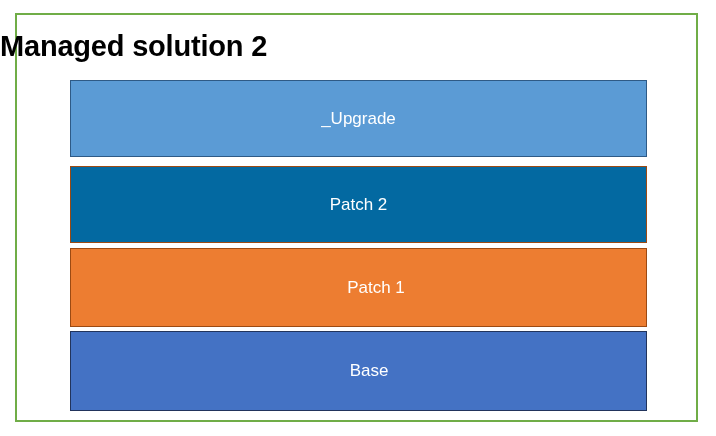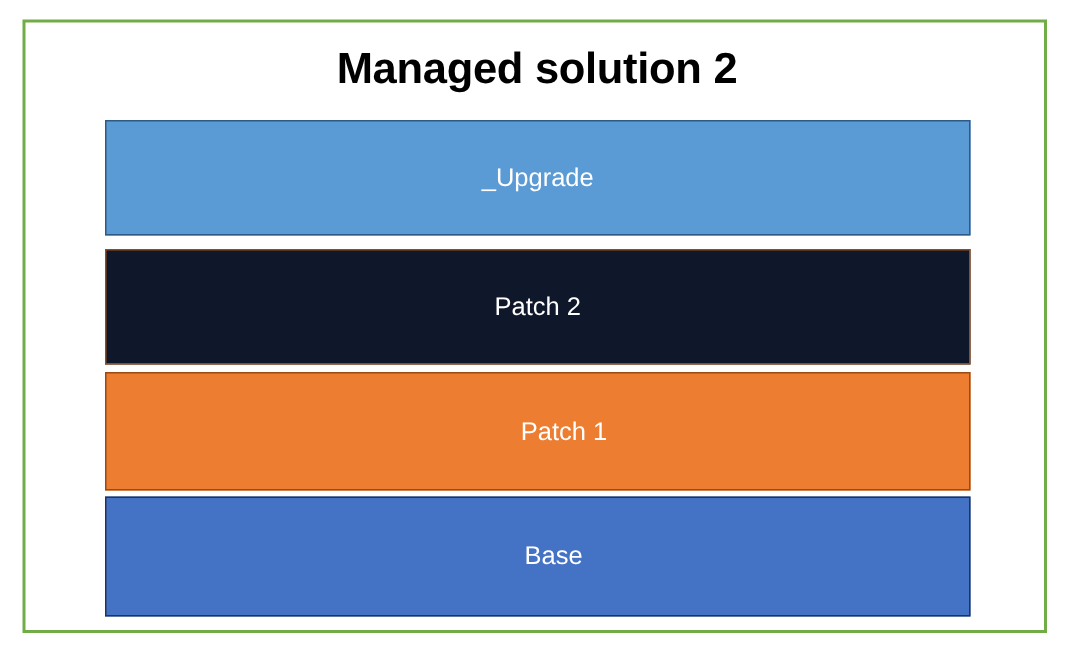--- a/index.html
+++ b/index.html
@@ -28,21 +28,21 @@
     border: 2px solid #70AD47;
     box-sizing: border-box;
     background: #ffffff;
   }
   
   #diagram-title {
     position: absolute;
     left: 0;
     top: 29px;
     width: 716px;
-    text-align: center;
+    text-align: left;
     font-size: 29px;
     font-weight: bold;
     color: #000000;
     letter-spacing: -0.2px;
     line-height: 34px;
     white-space: nowrap;
   }
   
   #layer-stack {
     position: absolute;
@@ -70,21 +70,21 @@
   
   #layer-upgrade {
     top: 0px;
     height: 77px;
     background: #5B9BD5;
     border: 1px solid #2E5A86;
   }
   #layer-patch2 {
     top: 86px;
     height: 77px;
-    background: #0f172a;
+    background: #0369a1;
     border: 1px solid #9C4A13;
   }
   #layer-patch1 {
     top: 168px;
     height: 79px;
     background: #ED7D31;
     border: 1px solid #9C4A13;
     padding-left: 35px;
   }
   #layer-base {

